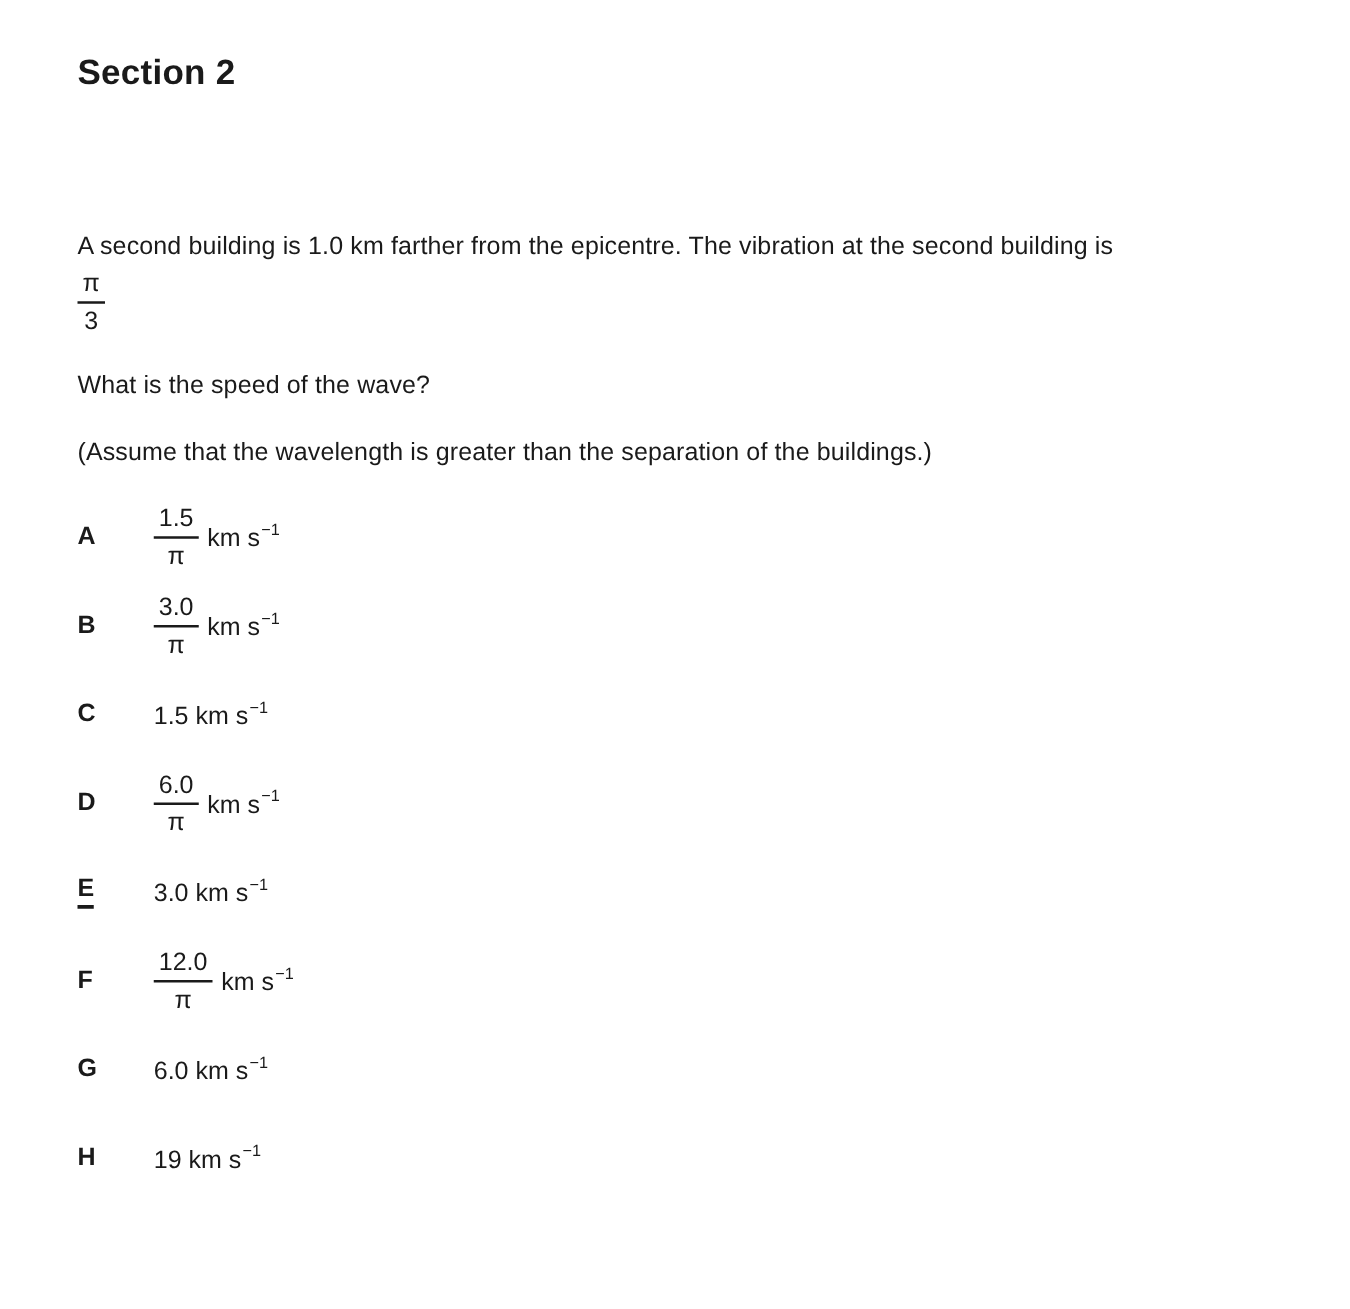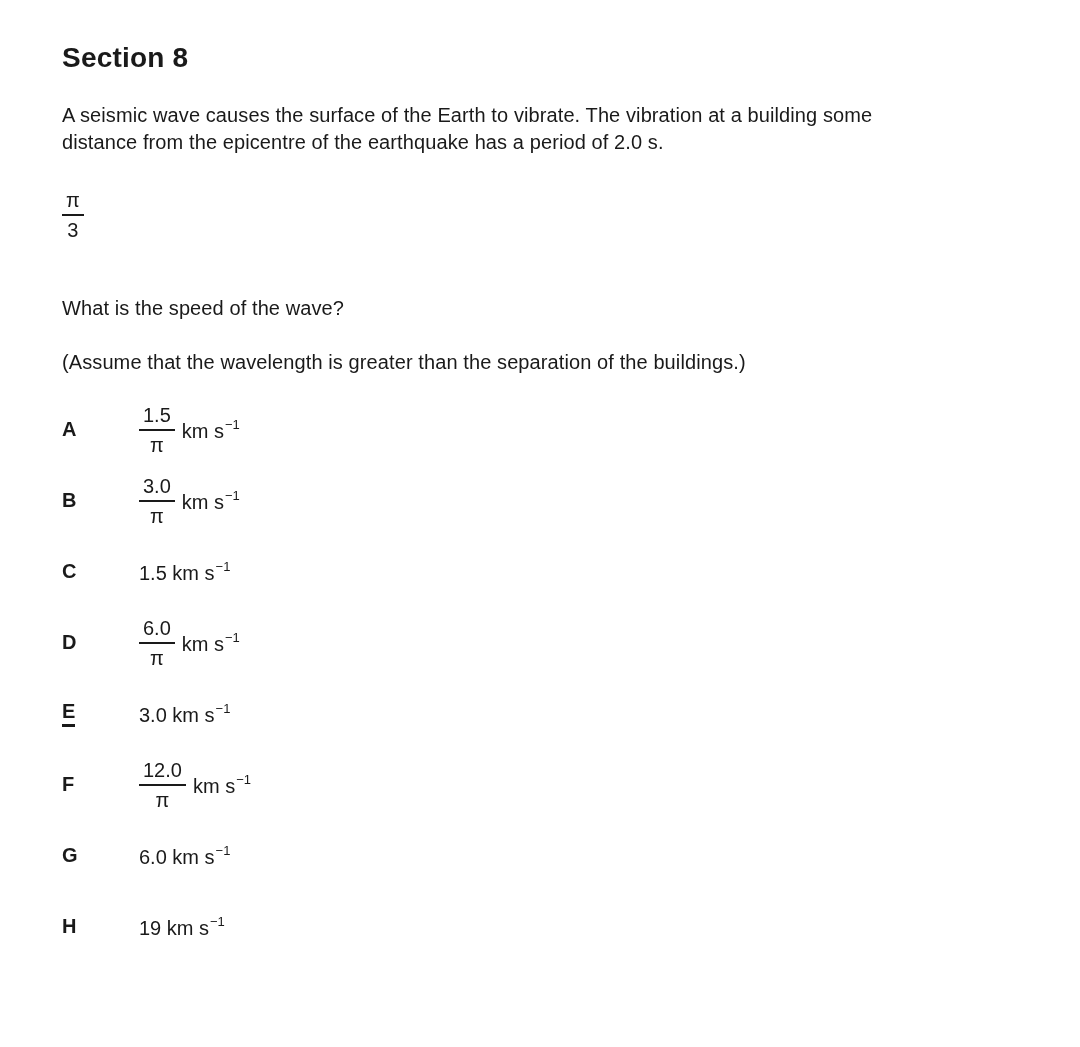--- a/index.html
+++ b/index.html
@@ -46,21 +46,20 @@
   .opt-letter .u {
     display: inline-block;
     border-bottom: 3px solid #1a1a1a;
     padding-bottom: 1px;
   }
   .opt-value {
     display: flex;
     align-items: center;
     gap: 7px;
     font-size: 20px;
-    margin-left: 16px;
   }
 
   .frac {
     display: inline-flex;
     flex-direction: column;
     align-items: center;
     font-size: 20px;
     line-height: 24px;
   }
   .frac .num {
@@ -85,28 +84,25 @@
     letter-spacing: 1px;
     text-shadow: 1px 1px 1px #f2f2f2;
     font-family: "DejaVu Sans", sans-serif;
   }
 </style>
 </head>
 <body>
 
 <div class="page">
 
-  <div class="abs title">Section 8</div>
+  <div class="abs title">Section 2</div>
 
-  <div class="abs bodytext p1">
-    <div>A seismic wave causes the surface of the Earth to vibrate. The vibration at a building some</div>
-    <div>distance from the epicentre of the earthquake has a period of 2.0 s.</div>
-  </div>
 
   <div class="abs bodytext p2">
+    <div class="line1">A second building is 1.0 km farther from the epicentre. The vibration at the second building is</div>
     <div class="fracline">
       <span class="frac">
         <span class="num">π</span>
         <span class="den">3</span>
       </span>
     </div>
   </div>
 
   <div class="abs bodytext assume">(Assume that the wavelength is greater than the separation of the buildings.)</div>
 

